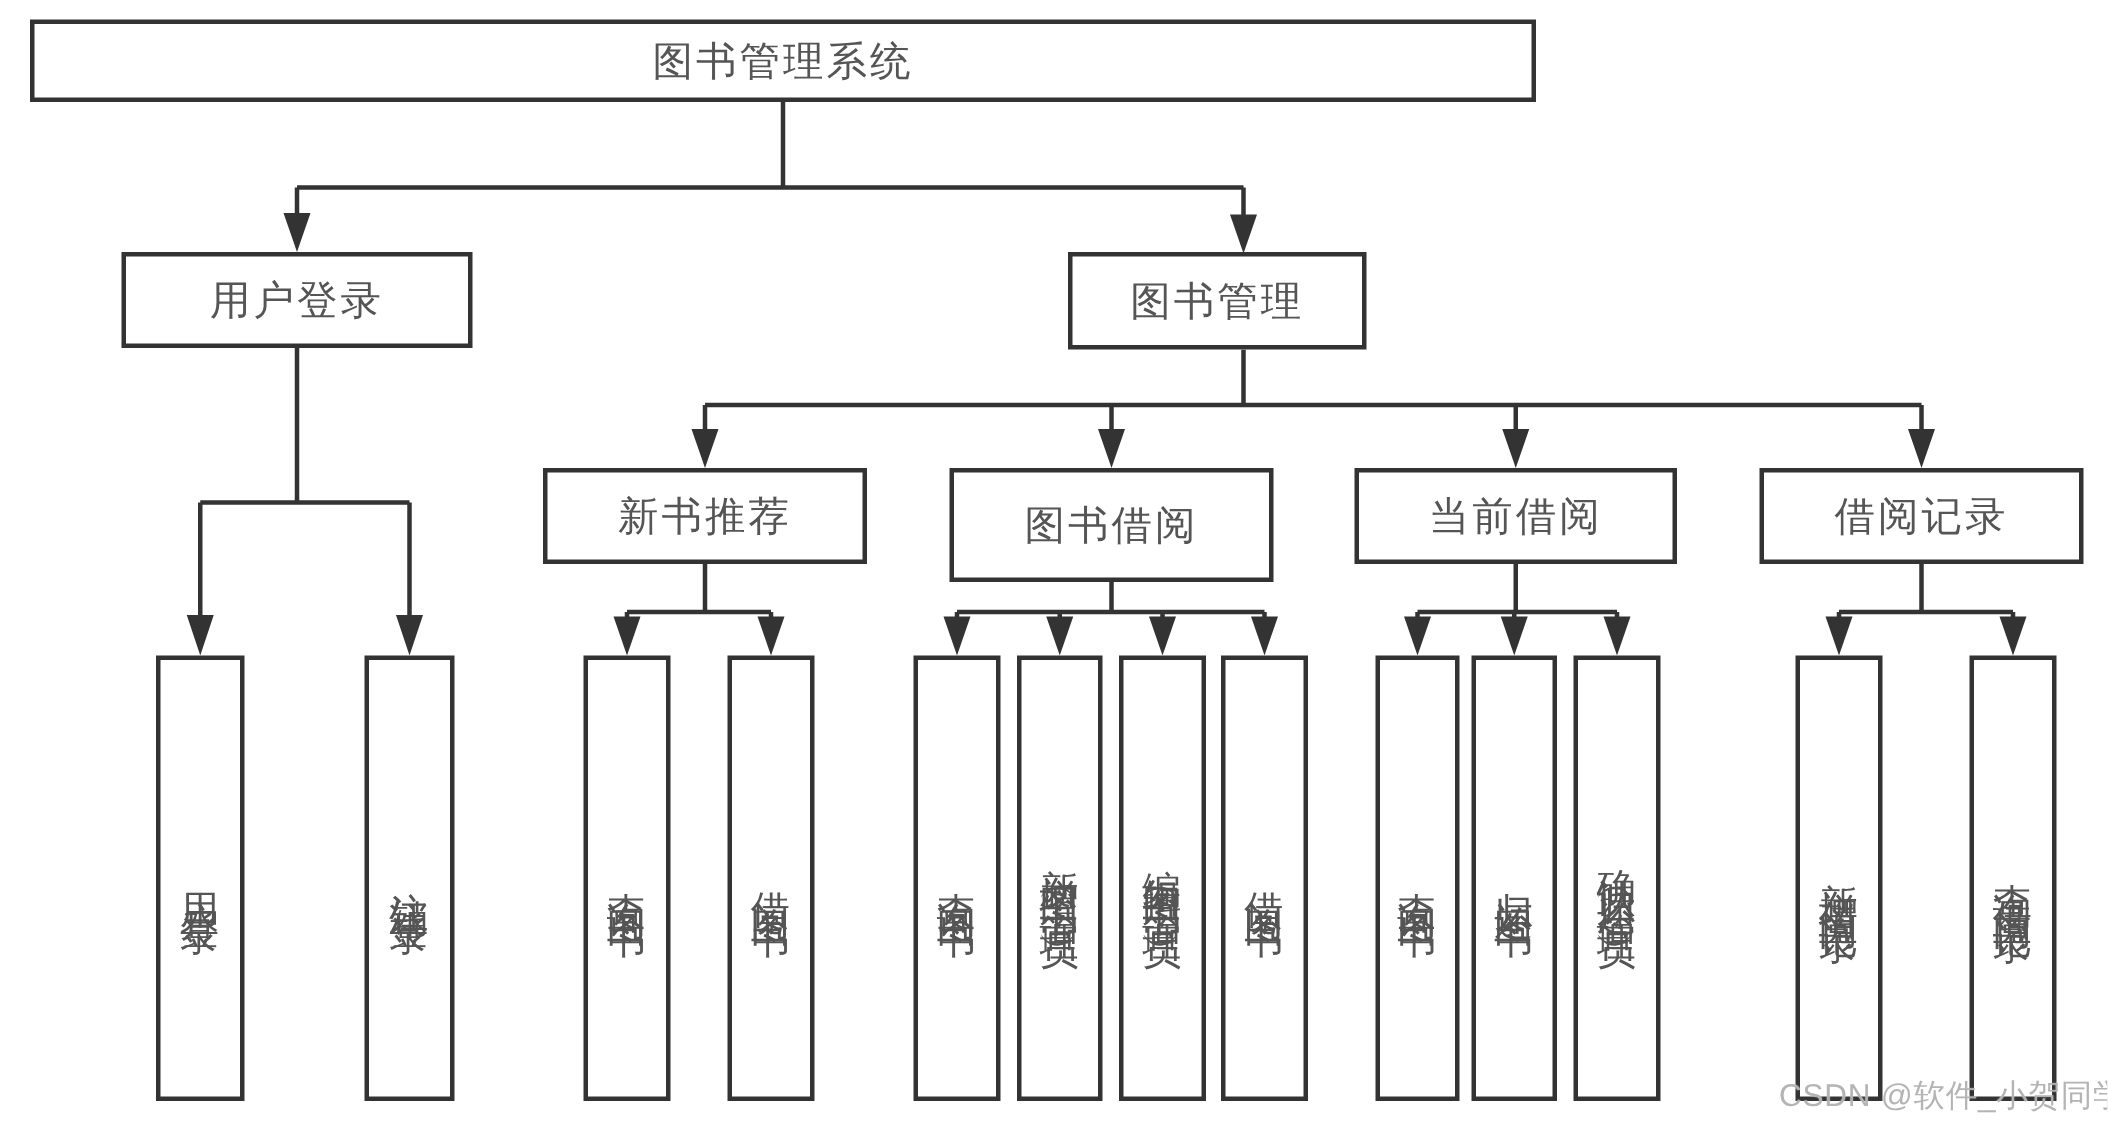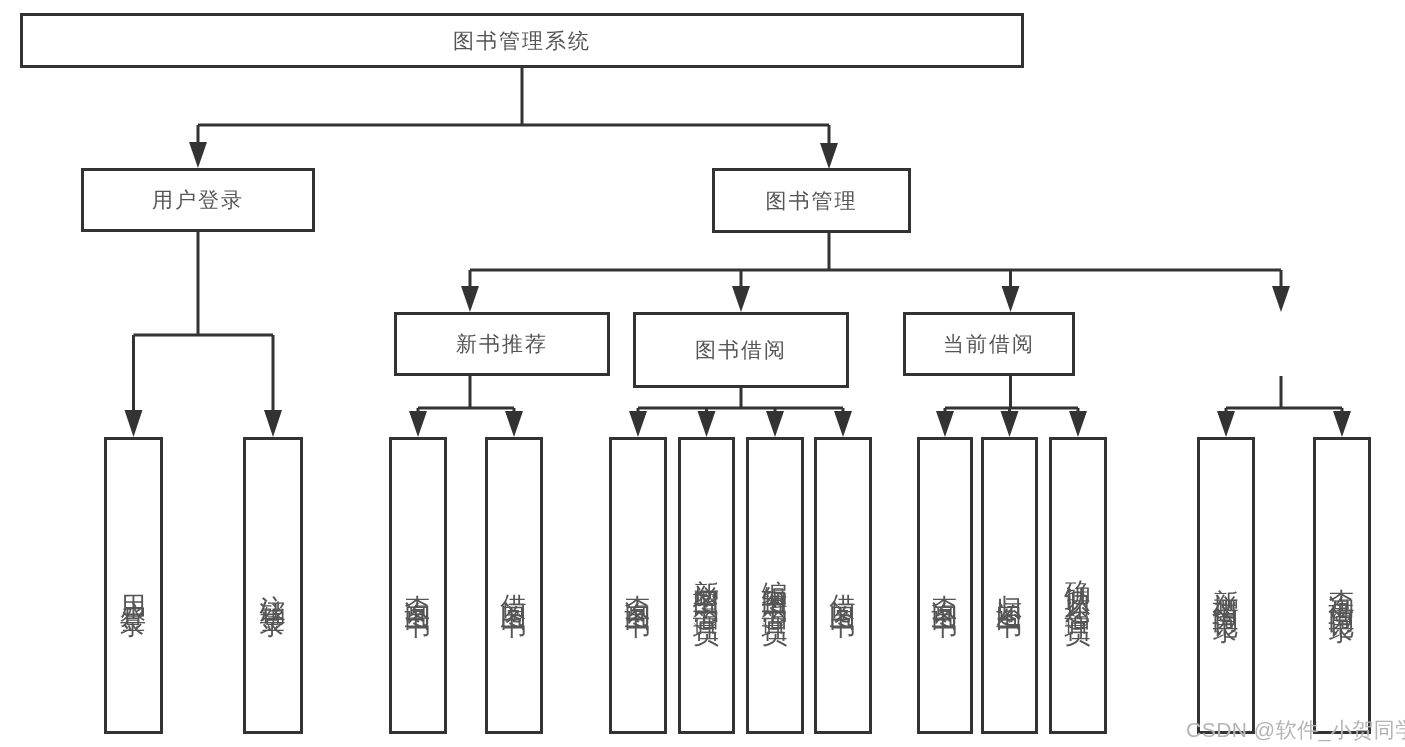--- a/index.html
+++ b/index.html
@@ -26,40 +26,40 @@
     position: absolute;
     box-sizing: border-box;
     background: #ffffff;
     border: 3px solid #333333;
     display: flex;
     align-items: center;
     justify-content: center;
     color: #555555;
   }
   .node.hbox .label {
-    font-size: 21px;
+    font-size: 27px;
     letter-spacing: 2px;
     color: #555555;
     white-space: nowrap;
   }
   .node.vbox .label {
     writing-mode: vertical-rl;
     text-orientation: mixed;
     font-size: 26px;
     line-height: 1.08;
     letter-spacing: 6px;
     color: #555555;
   }
   
   .box-root        { left: 20px;   top: 13px;  width: 1004px; height: 55px; }
   .box-user-login  { left: 81px;   top: 168px; width: 234px;  height: 64px; }
   .box-book-mgmt   { left: 712px;  top: 168px; width: 199px;  height: 65px; }
-  .box-new-rec     { left: 362px;  top: 312px; width: 216px;  height: 64px; margin-left: 32px; }
+  .box-new-rec     { left: 362px;  top: 312px; width: 216px;  height: 64px; }
   .box-book-borrow { left: 633px;  top: 312px; width: 216px;  height: 76px; }
-  .box-cur-borrow  { left: 903px;  top: 312px; width: 172px;  height: 64px; align-items: center; }
+  .box-cur-borrow  { left: 903px;  top: 312px; width: 215px;  height: 64px; align-items: center; }
   .box-records     { left: 1173px; top: 312px; width: 216px;  height: 64px; }
   
   .leaf { top: 437px; height: 297px; }
   .leaf-g0-0 { left: 104px;  width: 59px; }
   .leaf-g0-1 { left: 243px;  width: 60px; }
   .leaf-g1-0 { left: 389px;  width: 58px; }
   .leaf-g1-1 { left: 485px;  width: 58px; }
   .leaf-g2-0 { left: 609px;  width: 58px; }
   .leaf-g2-1 { left: 678px;  width: 57px; }
   .leaf-g2-2 { left: 746px;  width: 58px; }
@@ -166,20 +166,23 @@
 
   <div class="node hbox box-new-rec">
     <span class="label">新书推荐</span>
   </div>
   <div class="node hbox box-book-borrow">
     <span class="label">图书借阅</span>
   </div>
   <div class="node hbox box-cur-borrow">
     <span class="label">当前借阅</span>
   </div>
+  <div class="node hbox box-records">
+    <span class="label">借阅记录</span>
+  </div>
 
   <div class="node vbox leaf leaf-g0-0">
     <span class="label">用户登录</span>
   </div>
   <div class="node vbox leaf leaf-g0-1">
     <span class="label">注销登录</span>
   </div>
 
   <div class="node vbox leaf leaf-g1-0">
     <span class="label">查询图书</span>

